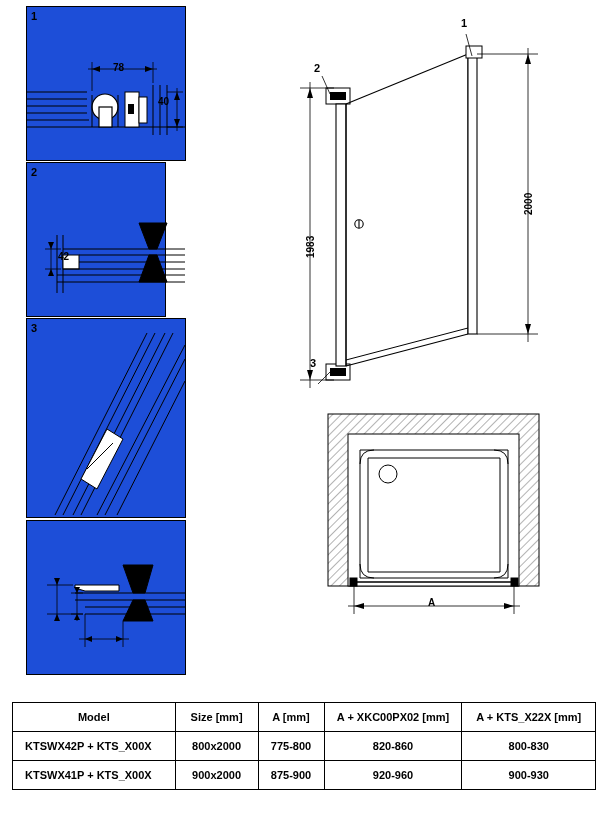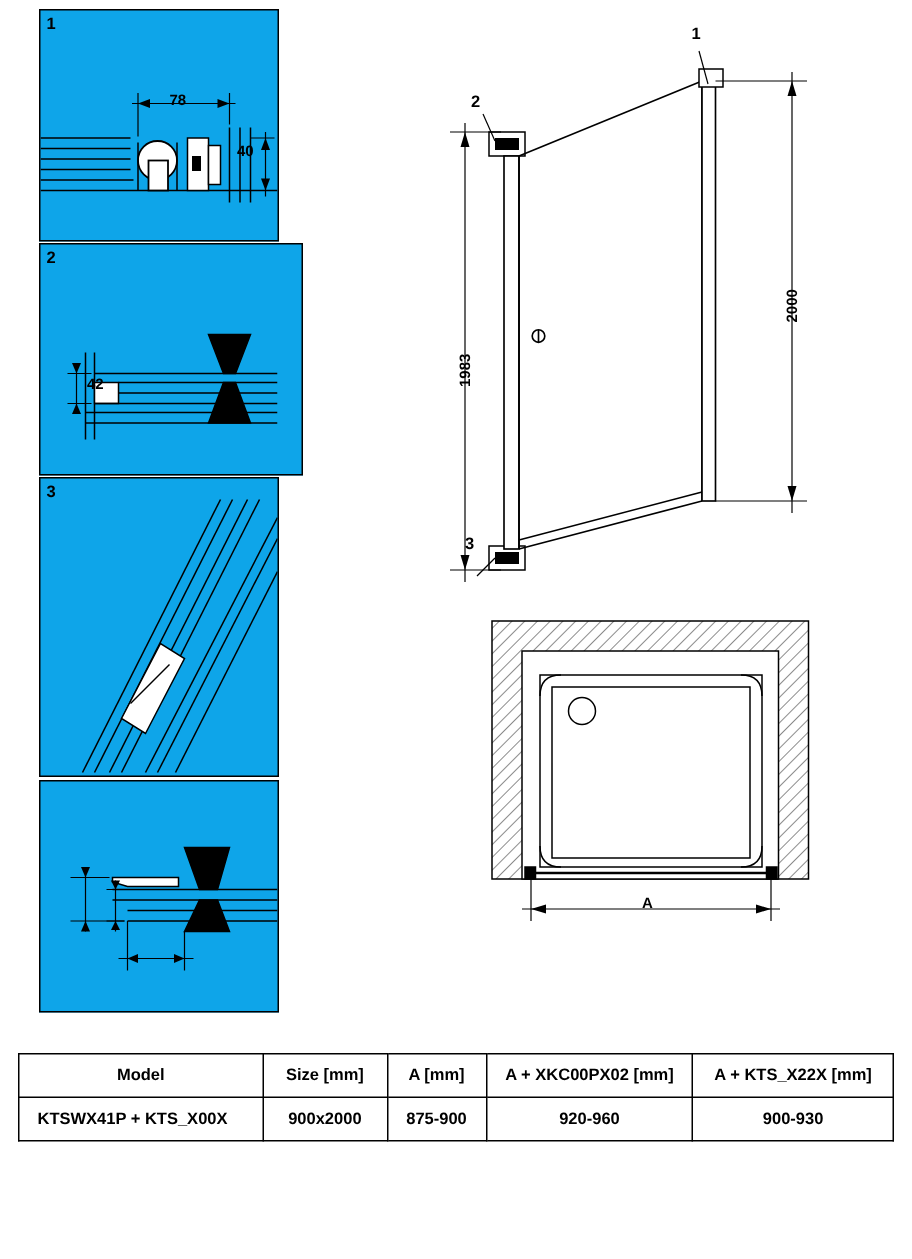--- a/index.html
+++ b/index.html
@@ -19,21 +19,21 @@
     position: relative;
     width: 608px;
     height: 839px;
   }
 
   
   .detail-panel {
     position: absolute;
     border: 1px solid #000;
     box-sizing: border-box;
-    background: #0ea5e9;
+    background: #1d4ed8;
   }
   .detail-num {
     position: absolute;
     font-size: 11px;
     font-weight: bold;
     line-height: 1;
   }
 
   .dim-text {
     position: absolute;
@@ -136,21 +136,21 @@
         <line x1="150" y1="81" x2="150" y2="124"></line>
       </g>
       <polygon points="150,85 147,93 153,93" fill="#000"></polygon>
       <polygon points="150,120 147,112 153,112" fill="#000"></polygon>
     </svg>
     <span class="dim-text" style="left:86px; top:56px;">78</span>
     <span class="dim-text" style="left:131px; top:90px;">40</span>
   </div>
   <span class="detail-num" style="left:31px; top:11px;">1</span>
 
-  <div class="detail-panel" style="left:26px; top:162px; width:176px; height:155px;">
+  <div class="detail-panel" style="left:26px; top:162px; width:140px; height:155px;">
     <svg width="158" height="153" viewBox="0 0 158 153">
 
       <g stroke="#000" stroke-width="1" fill="none">
         <line x1="30" y1="72" x2="30" y2="130"></line>
         <line x1="36" y1="72" x2="36" y2="130"></line>
       </g>
       <g stroke="#000" stroke-width="1" fill="#fff">
         <rect x="36" y="92" width="16" height="14"></rect>
       </g>
 
@@ -370,20 +370,27 @@
       <tr>
         <th class="col-model model">Model</th>
         <th class="col-size">Size [mm]</th>
         <th class="col-a">A [mm]</th>
         <th class="col-x1">A + XKC00PX02 [mm]</th>
         <th class="col-x2">A + KTS_X22X [mm]</th>
       </tr>
     </thead>
     <tbody>
       <tr>
+        <td class="model">KTSWX42P + KTS_X00X</td>
+        <td>800x2000</td>
+        <td>775-800</td>
+        <td>820-860</td>
+        <td>800-830</td>
+      </tr>
+      <tr>
         <td class="model">KTSWX41P + KTS_X00X</td>
         <td>900x2000</td>
         <td>875-900</td>
         <td>920-960</td>
         <td>900-930</td>
       </tr>
     </tbody>
   </table>
 
 </div>

